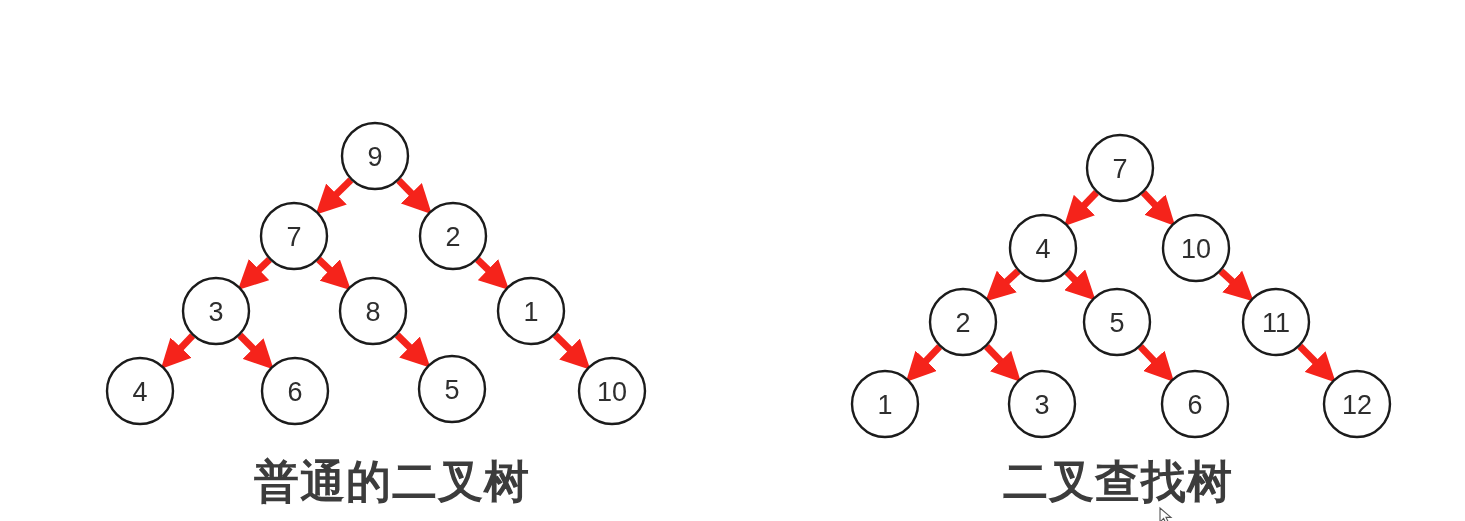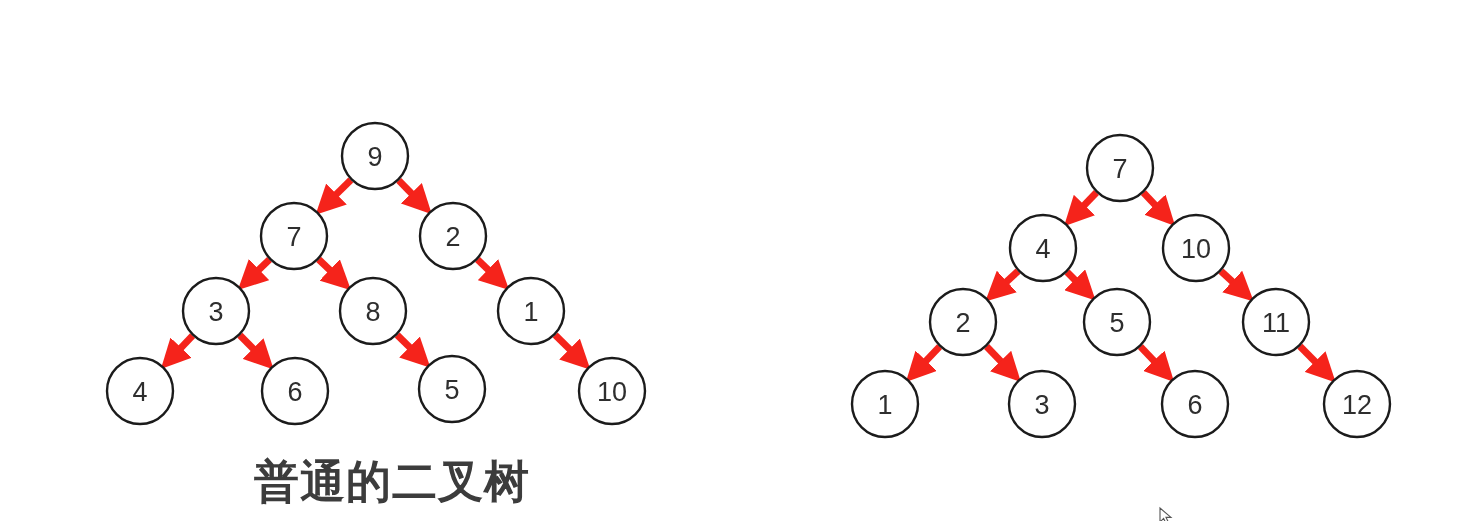--- a/index.html
+++ b/index.html
@@ -172,17 +172,18 @@
         </g>
         <g>
           <circle cx="1357" cy="404" r="33" class="node-circle" fill="#ffffff" stroke="#1b1b1b"></circle>
           <text x="1357" y="405" class="node-label" fill="#2e2e2e">12</text>
         </g>
       </g>
   </svg>
 
   <div class="caption" id="caption-left" style="left: 392px; top: 452px;">普通的二叉树</div>
 
+  <div class="caption" id="caption-right" style="left: 1118px; top: 452px;">二叉查找树</div>
 
   <svg class="cursor-layer" id="cursor-layer" viewBox="0 0 1465 521" xmlns="http://www.w3.org/2000/svg">
       <path d="M 1160 508 l 0 14 l 3.6 -3.6 l 2.6 5.4 l 2.4 -1.2 l -2.6 -5.2 l 5 0 z" fill="#ffffff" stroke="#555555" stroke-width="1.1"></path>
     </svg>
 </div>
 
 </body></html>

